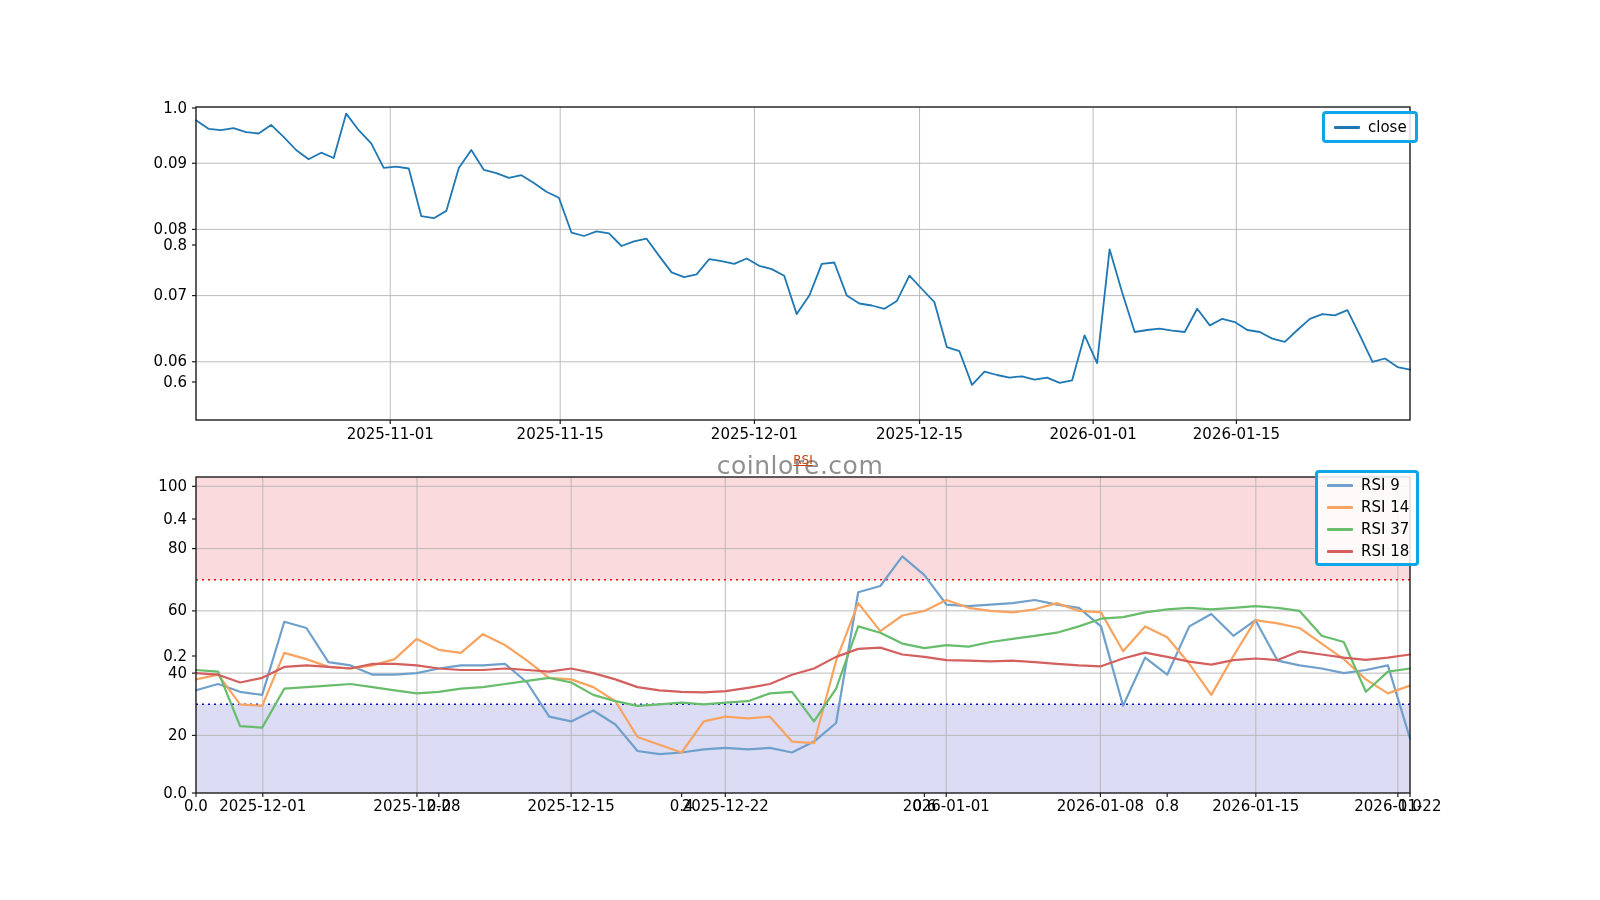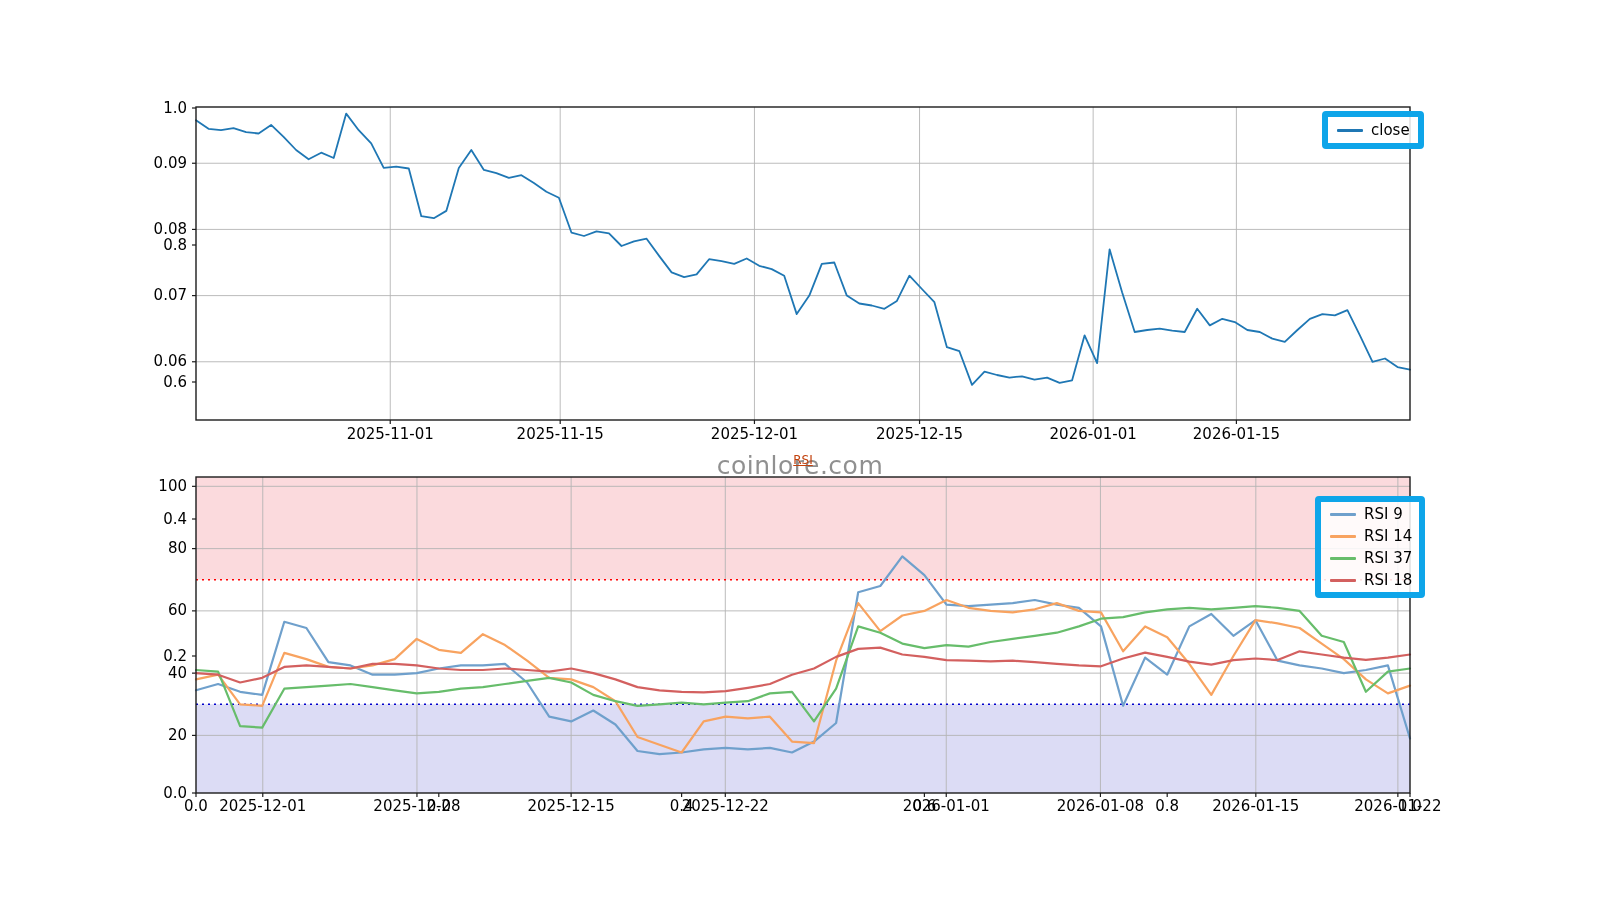--- a/index.html
+++ b/index.html
@@ -10,26 +10,26 @@
   .figure svg{position:absolute;left:0;top:0;}
   .watermark{
     position:absolute;left:800px;top:451px;transform:translateX(-50%);
     font-size:25px;color:#7d7d7d;opacity:.85;letter-spacing:.5px;white-space:nowrap;
   }
   .rsi-title{
     position:absolute;left:803px;top:453px;transform:translateX(-50%);
     font-size:12px;color:#c2410c;white-space:nowrap;text-decoration:underline;
   }
   .legend{
-    position:absolute;border:6px solid #0ea5e9;border-radius:4px;
+    position:absolute;border:3px solid #0ea5e9;border-radius:4px;
     background:rgba(255,255,255,.85);display:flex;flex-direction:column;
     justify-content:center;gap:4px;padding:4px 9px;font-size:15px;color:#000;
   }
   .legend-top{left:1322px;top:111px;width:72px;height:18px;}
-  .legend-bottom{left:1315px;top:496px;width:80px;height:82px;}
+  .legend-bottom{left:1315px;top:470px;width:80px;height:82px;}
   .legend-item{display:flex;align-items:center;gap:8px;line-height:18px;}
   .legend-line{display:inline-block;width:26px;height:3px;border-radius:1px;flex:0 0 auto;}
   .legend-label{white-space:nowrap;}
 </style>
 </head>
 <body>
 
 <div class="figure">
   <svg id="canvas" width="1600" height="900">
       <g>

